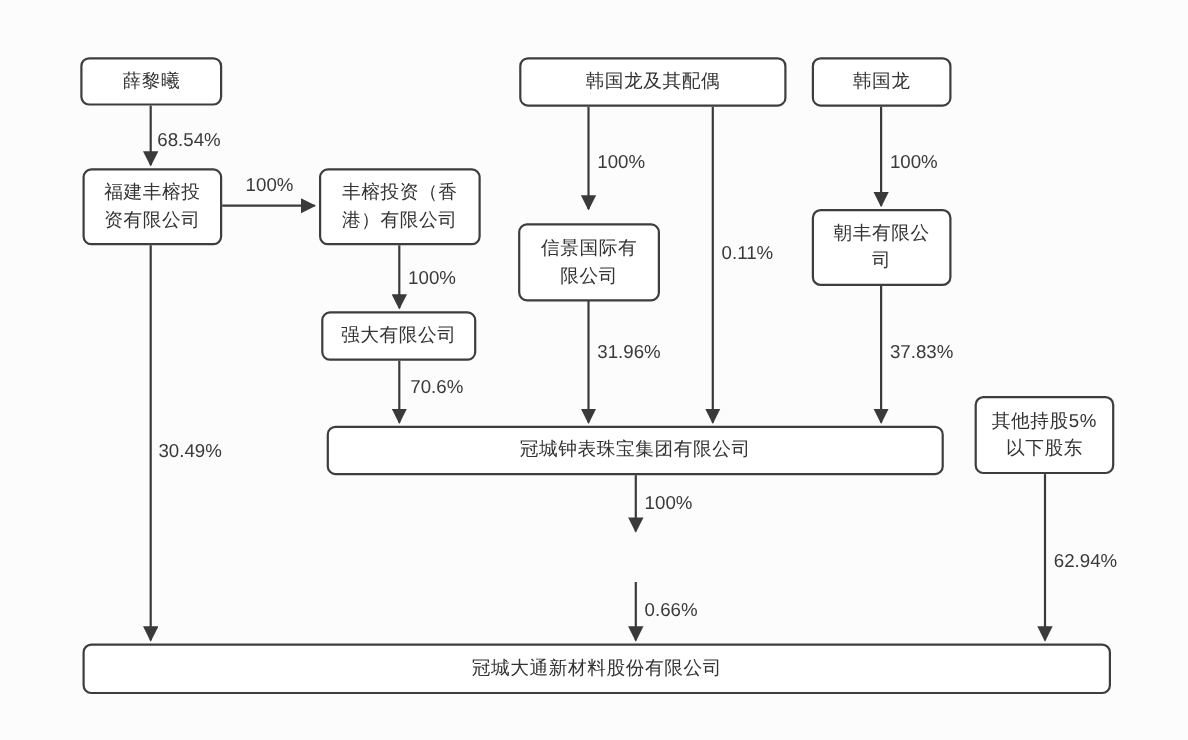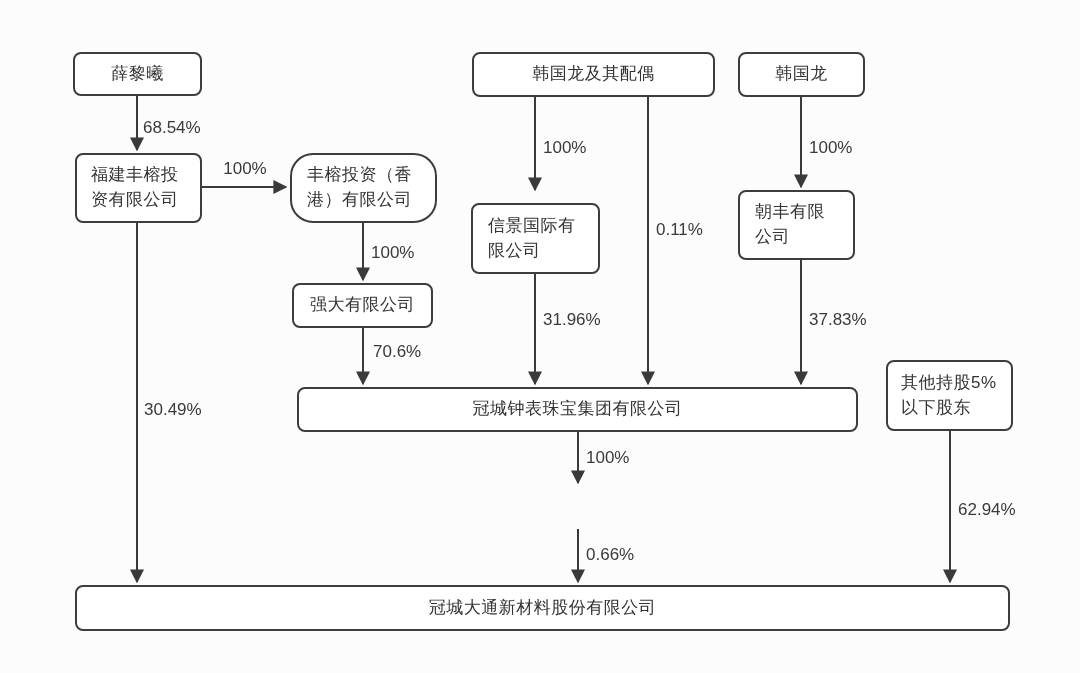--- a/index.html
+++ b/index.html
@@ -16,20 +16,21 @@
   .edges-layer{
     position:absolute;left:0;top:0;width:1080px;height:673px;
   }
   .node{
     position:absolute;
     box-sizing:border-box;
     background:#ffffff;
     border:2px solid #3d3d3d;
     border-radius:8px;
     display:flex;align-items:center;justify-content:center;
+    text-align:center;
     font-size:17px;line-height:1.45;color:#333333;
     letter-spacing:.5px;
   }
   .edge-label{
     position:absolute;
     font-size:17px;color:#3a3a3a;
     line-height:20px;
     white-space:nowrap;
   }
   .edge-label.centered{text-align:center;}
@@ -63,41 +64,41 @@
   </svg>
 
   <div class="node" style="left:73px;top:52px;width:129px;height:44px;">
     <span>薛黎曦</span>
   </div>
 
   <div class="node" style="left:75px;top:153px;width:127px;height:70px;padding:0 14px;">
     <span>福建丰榕投资有限公司</span>
   </div>
 
-  <div class="node" style="left:290px;top:153px;width:147px;height:70px;padding:0 15px;border-radius:23px;">
+  <div class="node" style="left:290px;top:153px;width:147px;height:70px;padding:0 15px;">
     <span>丰榕投资（香港）有限公司</span>
   </div>
 
   <div class="node" style="left:292px;top:283px;width:141px;height:45px;">
     <span>强大有限公司</span>
   </div>
 
   <div class="node" style="left:472px;top:52px;width:243px;height:45px;">
     <span>韩国龙及其配偶</span>
   </div>
 
   <div class="node" style="left:471px;top:192px;width:129px;height:71px;padding:0 15px;margin-top:11px;">
     <span>信景国际有限公司</span>
   </div>
 
   <div class="node" style="left:738px;top:52px;width:127px;height:45px;">
     <span>韩国龙</span>
   </div>
 
-  <div class="node" style="left:738px;top:190px;width:117px;height:70px;padding:0 15px;">
+  <div class="node" style="left:738px;top:190px;width:127px;height:70px;padding:0 15px;">
     <span>朝丰有限公司</span>
   </div>
 
   <div class="node" style="left:297px;top:387px;width:561px;height:45px;">
     <span>冠城钟表珠宝集团有限公司</span>
   </div>
 
 
   <div class="node" style="left:886px;top:360px;width:127px;height:71px;padding:0 13px;">
     <span>其他持股5%以下股东</span>

